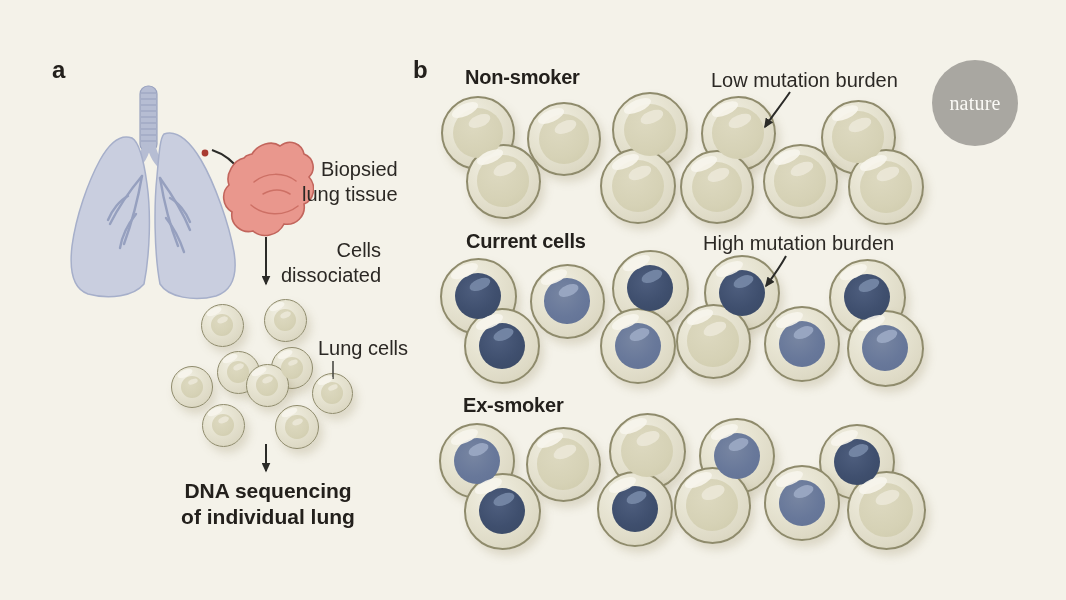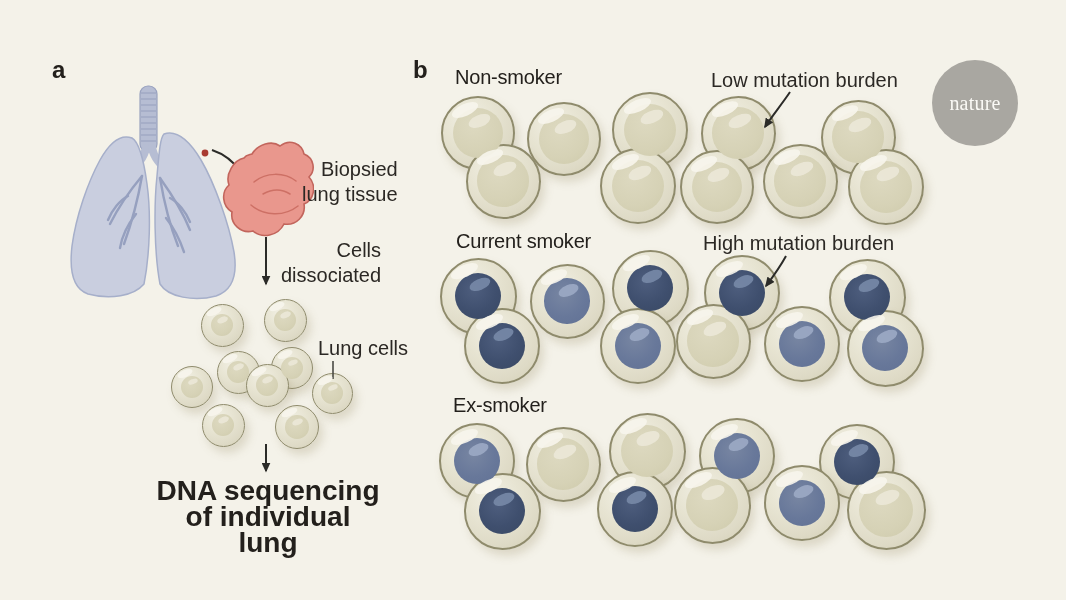--- a/index.html
+++ b/index.html
@@ -3,24 +3,24 @@
 <meta charset="utf-8">
 <style>
   html,body{margin:0;padding:0;background:#ffffff;}
   .canvas{
     position:relative;width:1066px;height:600px;overflow:hidden;
     background:#f4f2e9;color:#23201c;
     font-family:"Liberation Sans",sans-serif;
   }
   .abs{position:absolute;}
   .panel-letter{position:absolute;font-size:24px;font-weight:700;line-height:1;}
-  .heading{position:absolute;font-size:20px;font-weight:400;letter-spacing:-0.2px;line-height:1;white-space:nowrap;}
+  .heading{position:absolute;font-size:20px;font-weight:700;letter-spacing:-0.2px;line-height:1;white-space:nowrap;margin-left:10px;}
   .note{position:absolute;font-size:20px;font-weight:400;color:#2b2824;line-height:25px;white-space:nowrap;text-align:right;}
   .dna-label{position:absolute;left:156px;top:478px;width:224px;text-align:center;
-    font-size:28px;font-weight:700;line-height:26px;}
+    font-size:21px;font-weight:700;line-height:26px;}
   .logo{position:absolute;left:932px;top:60px;width:86px;height:86px;border-radius:50%;
     background:#a9a7a1;display:flex;align-items:center;justify-content:center;}
   .logo span{font-family:"Liberation Serif",serif;font-size:20px;color:#faf9f5;letter-spacing:0.2px;}
 
   
   #cell-layer{position:absolute;inset:0;}
   .cell{
     position:absolute;border-radius:50%;box-sizing:border-box;
     border:2px solid #8f8b6c;
     background:radial-gradient(circle at 36% 30%, #f1efe3 0%, #e7e4d2 38%, #dedac6 70%, #d2ceb3 100%);
@@ -247,21 +247,21 @@
     <div>dissociated</div>
   </div>
   <div class="note" style="left:318px;top:336px;">Lung cells</div>
   <div class="dna-label">
     <div>DNA sequencing</div>
     <div>of individual lung</div>
   </div>
 
   <div class="heading" style="left:455px;top:67px;">Non-smoker</div>
   <div class="note" style="left:711px;top:68px;">Low mutation burden</div>
-  <div class="heading" style="left:456px;top:231px;">Current smoker</div>
+  <div class="heading" style="left:456px;top:231px;">Current cells</div>
   <div class="note" style="left:703px;top:231px;">High mutation burden</div>
   <div class="heading" style="left:453px;top:395px;">Ex-smoker</div>
 
   <div class="logo">
     <span>nature</span>
   </div>
 
 </div>
 
 </body></html>

